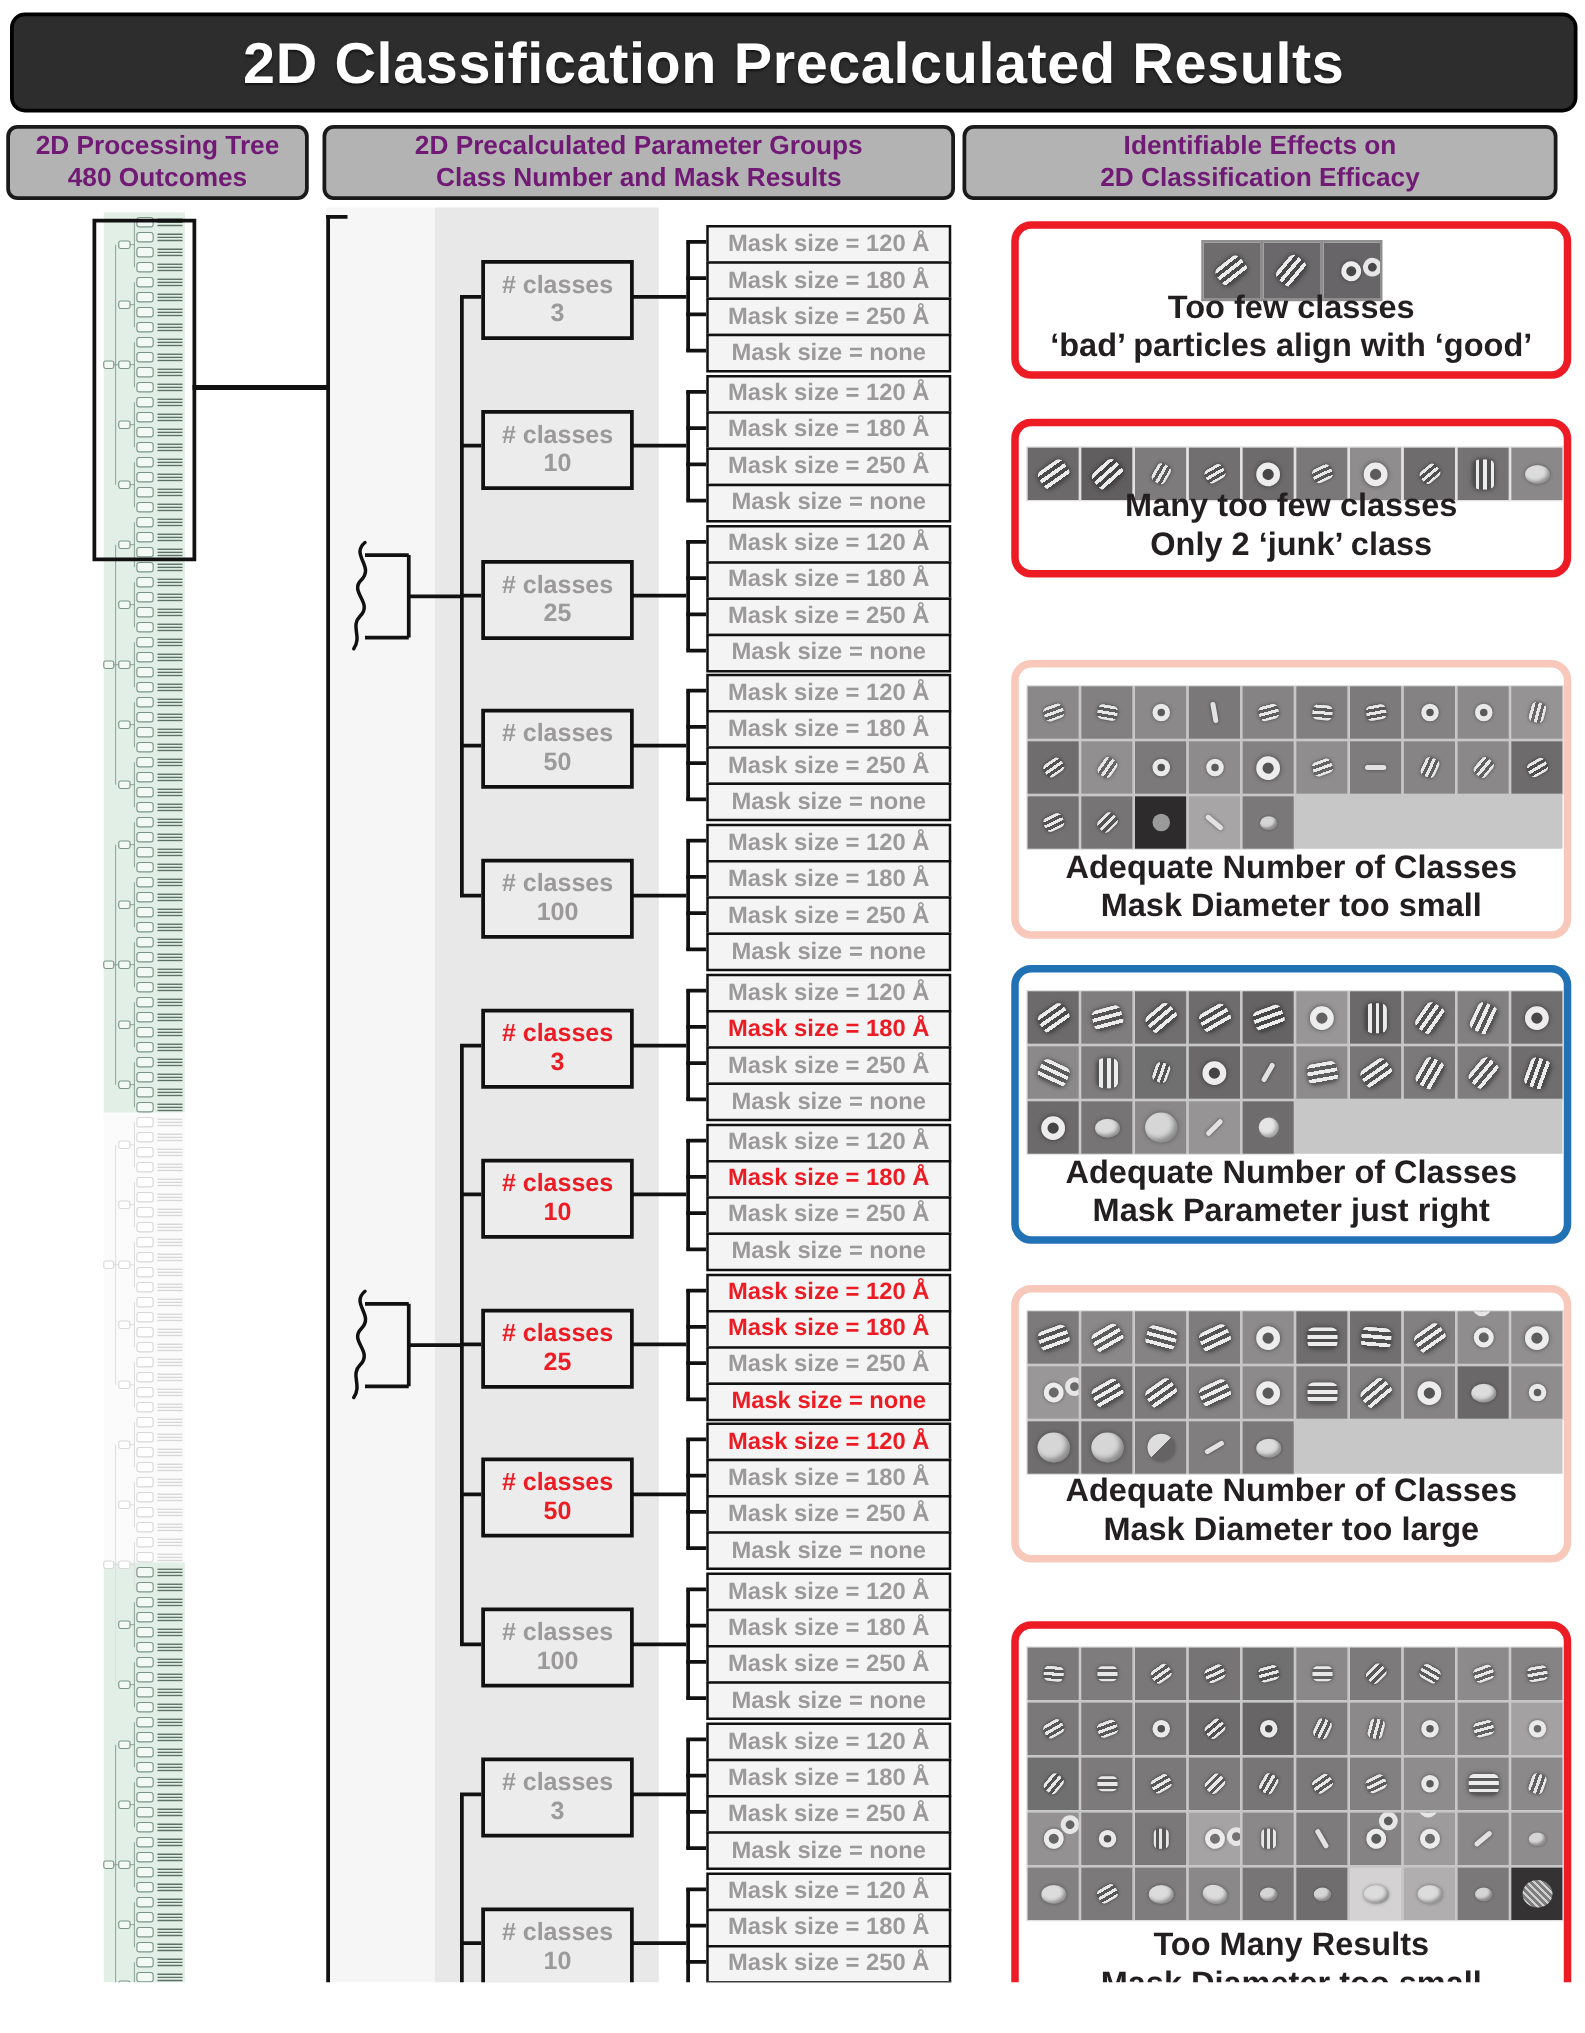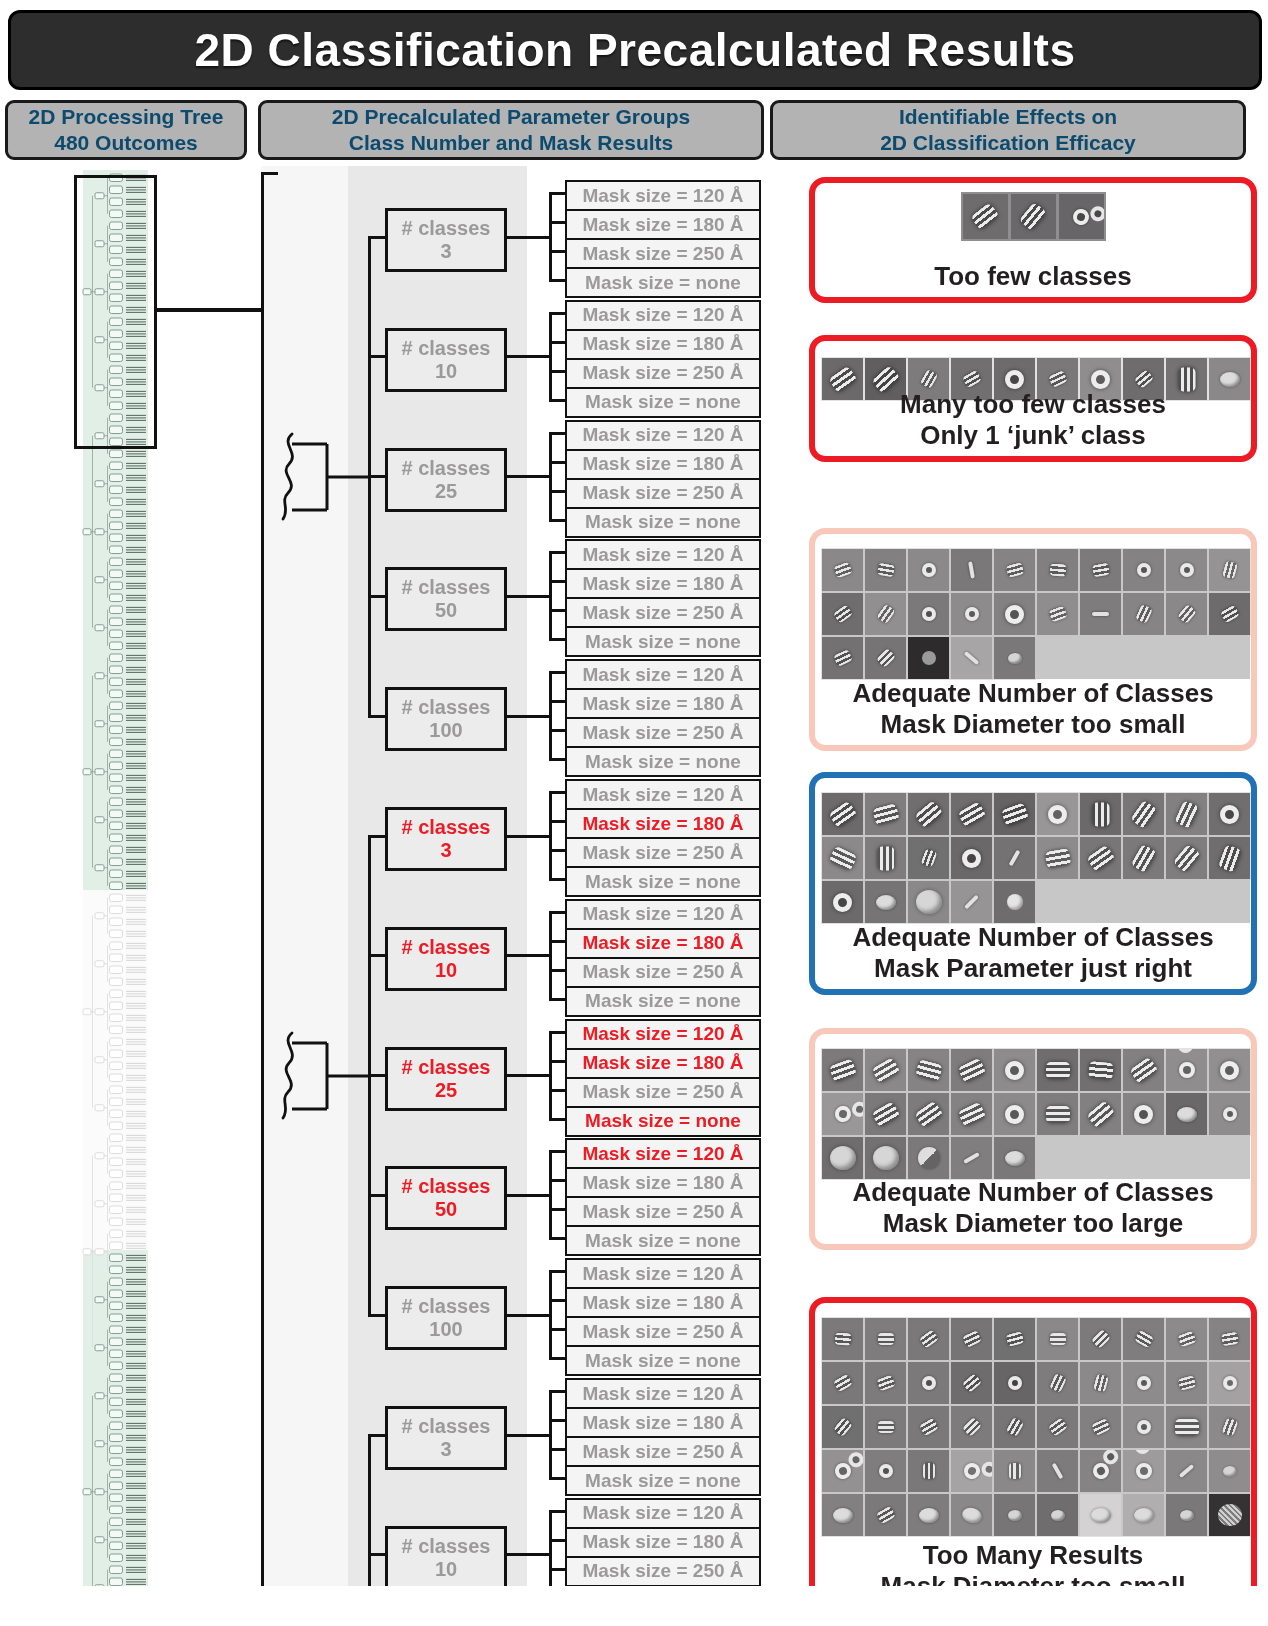--- a/index.html
+++ b/index.html
@@ -4,21 +4,21 @@
 <style>
   html,body{margin:0;padding:0;background:#ffffff;}
   body{font-family:"Liberation Sans","DejaVu Sans",sans-serif;}
   #canvas{position:relative;width:1268px;height:1586px;background:#ffffff;overflow:hidden;}
   .abs{position:absolute;}
   .titlebar{left:8px;top:10px;width:1248px;height:74px;background:#2d2d2d;border:3px solid #000;
     border-radius:12px;display:flex;align-items:center;justify-content:center;}
   .titlebar span{color:#fff;font-size:46px;font-weight:bold;letter-spacing:.5px;
     text-shadow:0 2px 2px rgba(0,0,0,.6);}
   .colhead{background:#b3b3b3;border:3px solid #1a1a1a;border-radius:9px;top:100px;height:54px;
-    display:flex;flex-direction:column;align-items:center;justify-content:center;color:#0c4a6e;}
+    display:flex;flex-direction:column;align-items:center;justify-content:center;color:#701a75;}
   .colhead span{font-size:21px;font-weight:bold;line-height:26px;white-space:nowrap;}
   .band{background:#e8e8e8;}
   .strip{background:#f6f6f6;}
   .hline,.vline{background:#111;}
   .classbox{background:#ececec;border:3px solid #111;display:flex;flex-direction:column;
     align-items:center;justify-content:center;font-weight:bold;font-size:20px;line-height:23px;color:#9b9999;}
   .maskbox{background:#f4f4f4;border:2px solid #111;display:flex;align-items:center;justify-content:center;
     font-weight:bold;font-size:19px;color:#9b9999;white-space:nowrap;}
   .red-t{color:#ed1c24 !important;}
   .treerect{border:3px solid #111;background:transparent;}
@@ -976,20 +976,21 @@
           </div>
           <div class="tile tile-a" style="background: rgb(106, 104, 106);">
             <div class="p-bars" style="transform: rotate(-50deg);"></div>
           </div>
           <div class="tile tile-a" style="background: rgb(103, 101, 103);">
             <div class="p-rings2" style="transform: rotate(15deg);"></div>
           </div>
         </div>
         <div class="cap">
           <div>Too few classes</div>
+          <div>‘bad’ particles align with ‘good’</div>
         </div>
       </div>
       <div class="abs panel b-red" style="top: 335px; height: 115px;">
         <div class="tiles" style="top: 17px;">
           <div class="tile" style="background: rgb(107, 105, 105); width: 41px; height: 42px;">
             <div class="p-bars" style="transform: rotate(-35deg);"></div>
           </div>
           <div class="tile" style="background: rgb(96, 94, 95); width: 41px; height: 42px;">
             <div class="p-bars" style="transform: rotate(-42deg);"></div>
           </div>
@@ -1013,21 +1014,21 @@
           </div>
           <div class="tile" style="background: rgb(116, 114, 115); width: 41px; height: 42px;">
             <div class="p-bars" style="transform: rotate(90deg);"></div>
           </div>
           <div class="tile" style="background: rgb(138, 136, 137); width: 41px; height: 42px;">
             <div class="p-blob"></div>
           </div>
         </div>
         <div class="cap">
           <div>Many too few classes</div>
-          <div>Only 1 ‘junk’ class</div>
+          <div>Only 2 ‘junk’ class</div>
         </div>
       </div>
       <div class="abs panel b-pink" style="top: 528px; height: 211px;">
         <div class="tiles backdrop" style="top: 15px; height: 130px;">
           <div class="tile" style="background: rgb(138, 136, 136); width: 41px; height: 42px;">
             <div class="p-bars-sm" style="transform: rotate(-20deg);"></div>
           </div>
           <div class="tile" style="background: rgb(130, 128, 129); width: 41px; height: 42px;">
             <div class="p-bars-sm" style="transform: rotate(10deg);"></div>
           </div>

